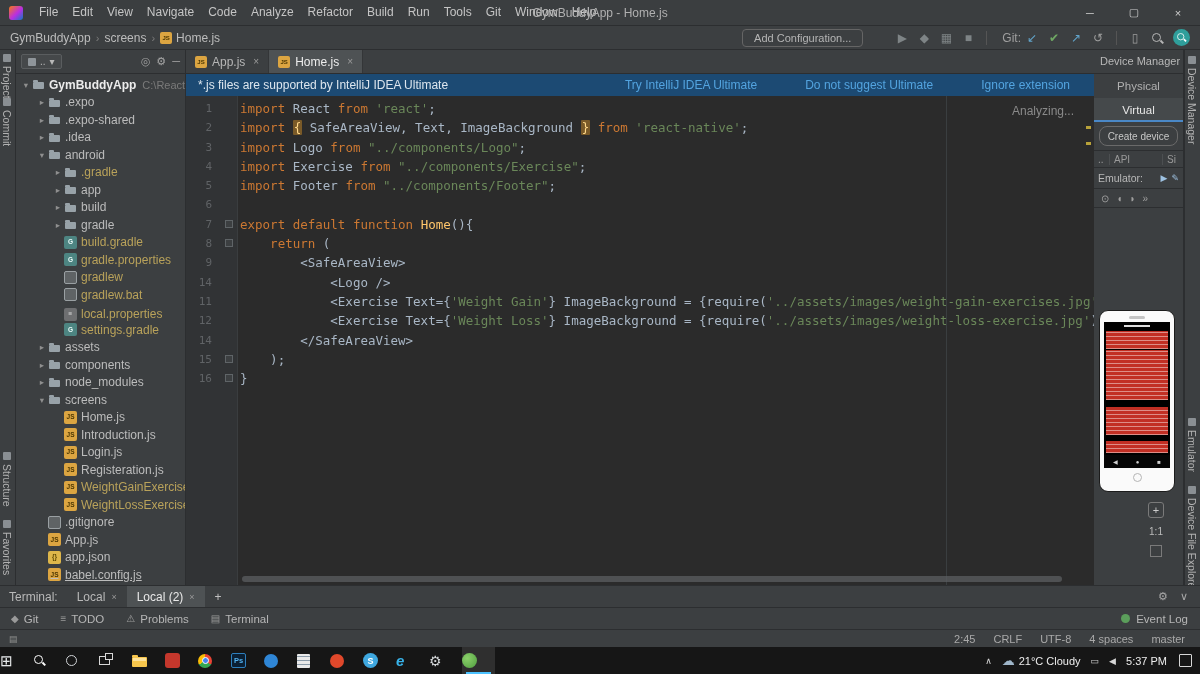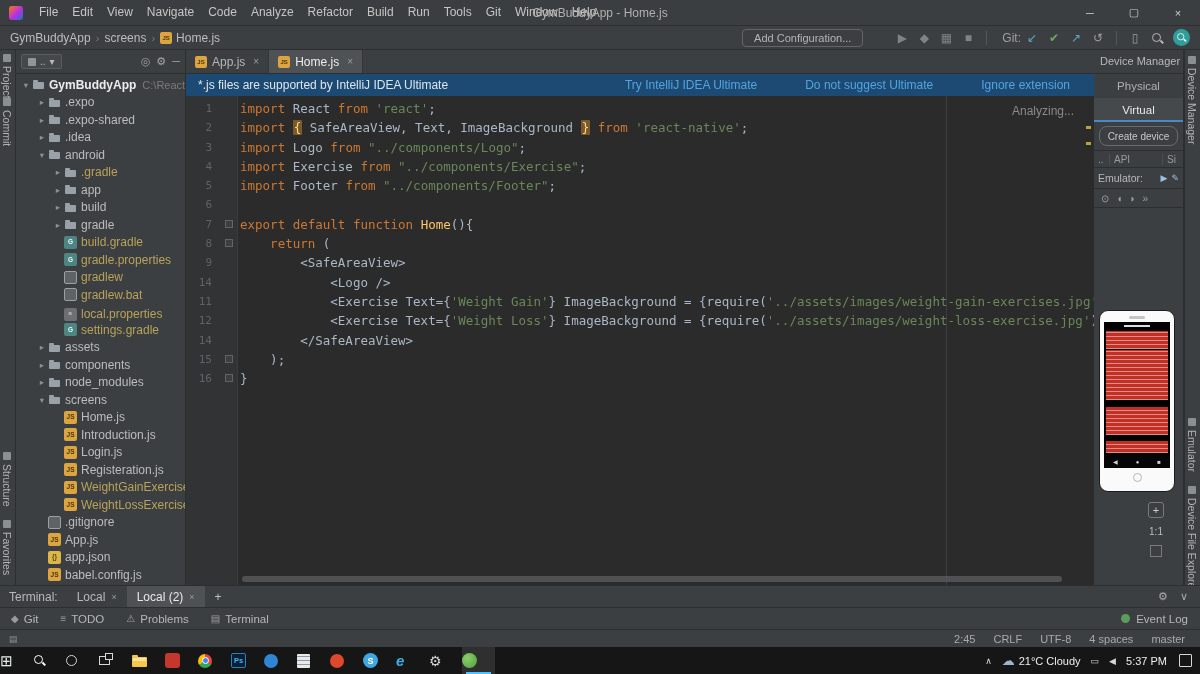--- a/index.html
+++ b/index.html
@@ -432,21 +432,21 @@
         <div class="tree-row" style="padding-left: 20px;">
           <span class="arrow"></span>
           <span class="fi js">JS</span>
           <span>App.js</span>
         </div>
         <div class="tree-row" style="padding-left: 20px;">
           <span class="arrow"></span>
           <span class="fi json">{}</span>
           <span>app.json</span>
         </div>
-        <div class="tree-row" style="padding-left: 20px;">
+        <div class="tree-row" style="padding-left: 20px; text-decoration: underline;">
           <span class="arrow"></span>
           <span class="fi js">JS</span>
           <span>babel.config.js</span>
         </div>
       </div>
   </div>
 
   <div class="editor-col">
     <div class="tabs" id="tabs">
         <div class="tab">

